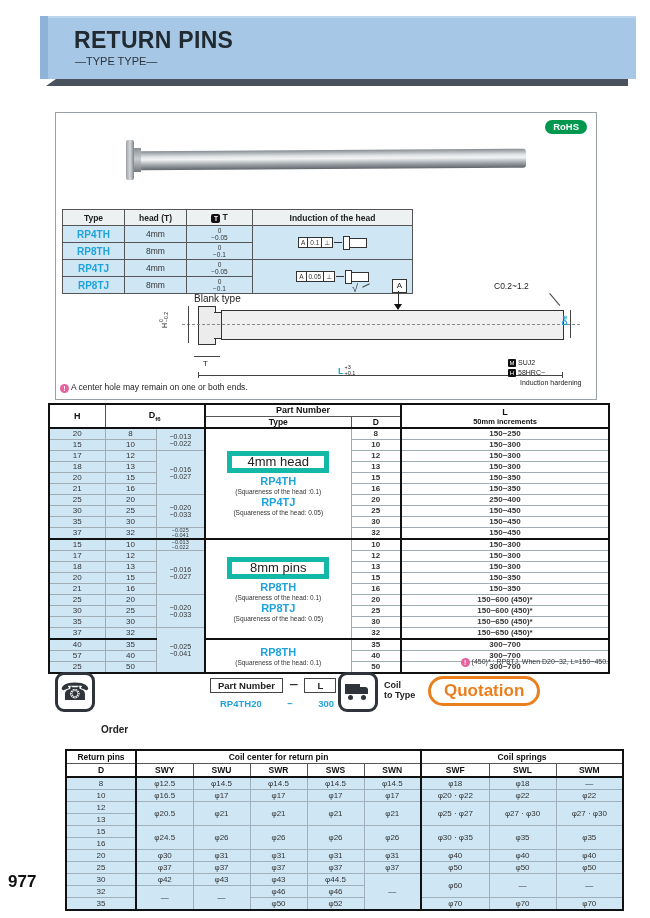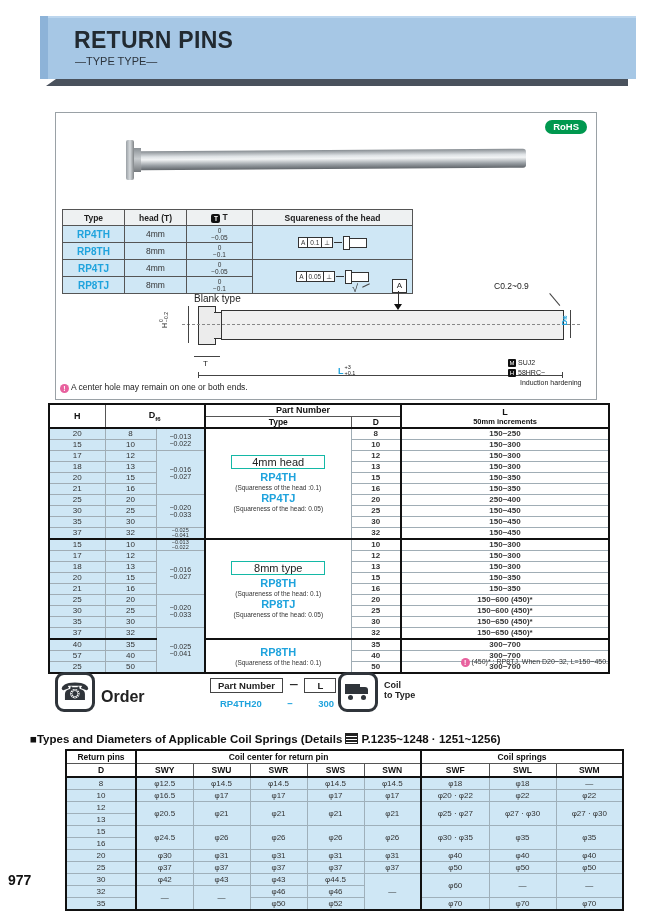--- a/index.html
+++ b/index.html
@@ -78,50 +78,50 @@
   .mt .fsub{font-size:6px;vertical-align:sub;}
   .hb2{border-bottom:2px solid #111 !important;}
   .bgb{background:#cfe7f5;}
   .cy{color:#1fa3dd;font-weight:bold;}
   .tolc span{display:block;font-size:7px;line-height:7px;}
   .tols span{display:block;font-size:5.5px;line-height:5px;}
   .thL{border-left:2px solid #111 !important;}
   .bl1{border-left:1px solid #555 !important;}
   .bt2{border-top:2px solid #111 !important;}
   .tg{background:#fff;vertical-align:middle;}
-  .hbox{display:block;width:92px;margin:1px auto 2px;border:1px solid #14b8a6;font-size:11px;line-height:12px;background:#fff;color:#222;}
+  .hbox{display:block;width:92px;margin:1px auto 2px;border:5px solid #14b8a6;font-size:13px;line-height:12px;background:#fff;color:#222;}
   .tg .pn{font-size:11px;line-height:13px;color:#1fa3dd;font-weight:bold;}
   .tg .sq{font-size:6.5px;line-height:8px;color:#333;}
   .ftn{position:absolute;left:48px;top:658px;width:560px;text-align:right;font-size:7px;color:#333;}
 
   
   .ordicon{position:absolute;left:55px;top:672px;width:40px;height:40px;border:3px solid #2f343a;border-radius:9px;text-align:center;background:#fff;box-sizing:border-box;}
   .ordicon span{font-size:24px;color:#2f343a;line-height:34px;}
-  .ordlabel{position:absolute;left:101px;top:688px;font-size:16px;font-weight:bold;color:#222;}
+  .ordlabel{position:absolute;left:101px;top:724px;font-size:10px;font-weight:bold;color:#222;}
   .pnblock{position:absolute;left:210px;top:676px;width:130px;}
   .pnrow1{display:flex;align-items:center;gap:6px;}
   .pbox{border:1px solid #444;font-size:9.5px;font-weight:bold;padding:1px 7px;background:#fff;color:#222;}
   .lbox{width:22px;text-align:center;padding:1px 4px;}
   .pnrow2{display:flex;justify-content:space-between;margin-top:4px;padding:0 6px 0 10px;font-size:9.5px;}
   .truckicon{position:absolute;left:338px;top:672px;width:40px;height:40px;border:3px solid #2f343a;border-radius:9px;background:#fff;box-sizing:border-box;}
   .truck{position:relative;width:26px;height:17px;margin:8px auto 0;}
   .truck-box{position:absolute;left:0;top:1px;width:15px;height:10px;background:#2f343a;}
   .truck-cab{position:absolute;left:15px;top:4px;width:8px;height:7px;background:#2f343a;border-top-right-radius:3px;}
   .wheel{position:absolute;bottom:0;width:5px;height:5px;border-radius:50%;background:#2f343a;}
   .w1{left:3px;}.w2{left:16px;}
   .days{position:absolute;left:384px;top:680px;font-size:9px;font-weight:bold;line-height:10px;color:#222;}
   .quote{position:absolute;left:428px;top:676px;border:3px solid #ea7f1f;border-radius:15px;padding:2px 13px;font-size:17px;font-weight:bold;color:#ea7f1f;background:#fff;}
 
   
   .sp-title{position:absolute;left:30px;top:733px;font-size:11.5px;font-weight:bold;color:#111;}
   .ref-icon{display:inline-block;width:11px;height:9px;margin:0 3px;vertical-align:-1px;background:repeating-linear-gradient(#222 0 2px,#fff 2px 3px);border:1px solid #222;}
   .sp{position:absolute;left:65px;top:749px;width:557px;border-collapse:collapse;table-layout:fixed;border:2px solid #111;}
   .sp th{border:1px solid #555;padding:0;height:12px;background:#fff;font-size:8.5px;font-weight:bold;color:#111;}
   .sp td{border:1px solid #9fb0ba;padding:0;height:11px;background:#cfe7f5;font-size:8px;text-align:center;color:#333;}
-  .pgnum{position:absolute;left:8px;top:872px;font-size:14px;font-weight:bold;color:#111;}
+  .pgnum{position:absolute;left:8px;top:872px;font-size:17px;font-weight:bold;color:#111;}
 </style>
 </head>
 <body>
 
 <div class="page">
 
   <div class="hdr">
     <div class="hdr-title">RETURN PINS</div>
     <div class="hdr-sub">—TYPE TYPE—</div>
   </div>
@@ -141,21 +141,21 @@
           <col style="width:62px">
           <col style="width:62px">
           <col style="width:66px">
           <col style="width:160px">
         </colgroup>
       <tbody>
           <tr>
         <th>Type</th>
         <th>head (T)</th>
         <th><span class="tbox">T</span><span>T</span></th>
-        <th>Squareness of the head</th>
+        <th>Induction of the head</th>
       </tr>
       <tr>
         <td class="pn">RP4TH</td>
         <td>4mm</td>
         <td class="tolpair">
               <span>0</span>
               <span>−0.05</span>
             </td>
         <td class="sqcell" rowspan="2">
           <span class="fcf">
@@ -220,21 +220,21 @@
     <div class="abs l-label">
       <span class="L">L</span>
       <span class="tolmini">
           <span>+3</span>
           <span>+0.1</span>
         </span>
     </div>
     <div class="abs datum-box">A</div>
     <div class="abs datum-line"></div>
     <div class="abs datum-tri"></div>
-    <div class="abs chamfer">C0.2~0.9</div>
+    <div class="abs chamfer">C0.2~1.2</div>
     <div class="abs chamfer-line"></div>
     <div class="abs finish">√</div>
     <div class="abs finish-tail"></div>
     <div class="abs ddim-line"></div>
     <div class="abs ddim-label"><span>D</span><span class="sub">f6</span></div>
     <div class="abs mat">
       <div><span class="mico">M</span><span>SUJ2</span></div>
       <div><span class="mico">H</span><span>58HRC~</span></div>
       <div class="mat-ind">Induction hardening</div>
     </div>
@@ -353,21 +353,21 @@
       </tr>
 
       <tr>
         <td class="bgb bt2">15</td>
         <td class="bgb bt2">10</td>
         <td class="bgb tols bt2">
             <span>−0.013</span>
             <span>−0.022</span>
           </td>
         <td class="tg thL bt2" rowspan="9">
-          <span class="hbox">8mm type</span>
+          <span class="hbox">8mm pins</span>
           <div class="pn">RP8TH</div>
           <div class="sq">(Squareness of the head: 0.1)</div>
           <div class="pn">RP8TJ</div>
           <div class="sq">(Squareness of the head: 0.05)</div>
         </td>
         <td class="cy bl1 bt2">10</td>
         <td class="cy thL bt2">150~300</td>
       </tr>
       <tr>
         <td class="bgb">17</td>
@@ -477,24 +477,22 @@
       <div class="truck-box"></div>
       <div class="truck-cab"></div>
       <div class="wheel w1"></div>
       <div class="wheel w2"></div>
     </div>
   </div>
   <div class="days">
     <div>Coil</div>
     <div>to Type</div>
   </div>
-
-  <div class="sp-title">
-    <span>■Types and Diameters of Applicable Coil Springs (Details</span><span class="ref-icon"></span><span>P.1235~1248 · 1251~1256)</span>
-  </div>
+  <div class="quote">Quotation</div>
+
   <table class="sp">
     <colgroup>
         <col style="width:70px">
         <col style="width:57px">
         <col style="width:57px">
         <col style="width:57px">
         <col style="width:57px">
         <col style="width:57px">
         <col style="width:68px">
         <col style="width:67px">

